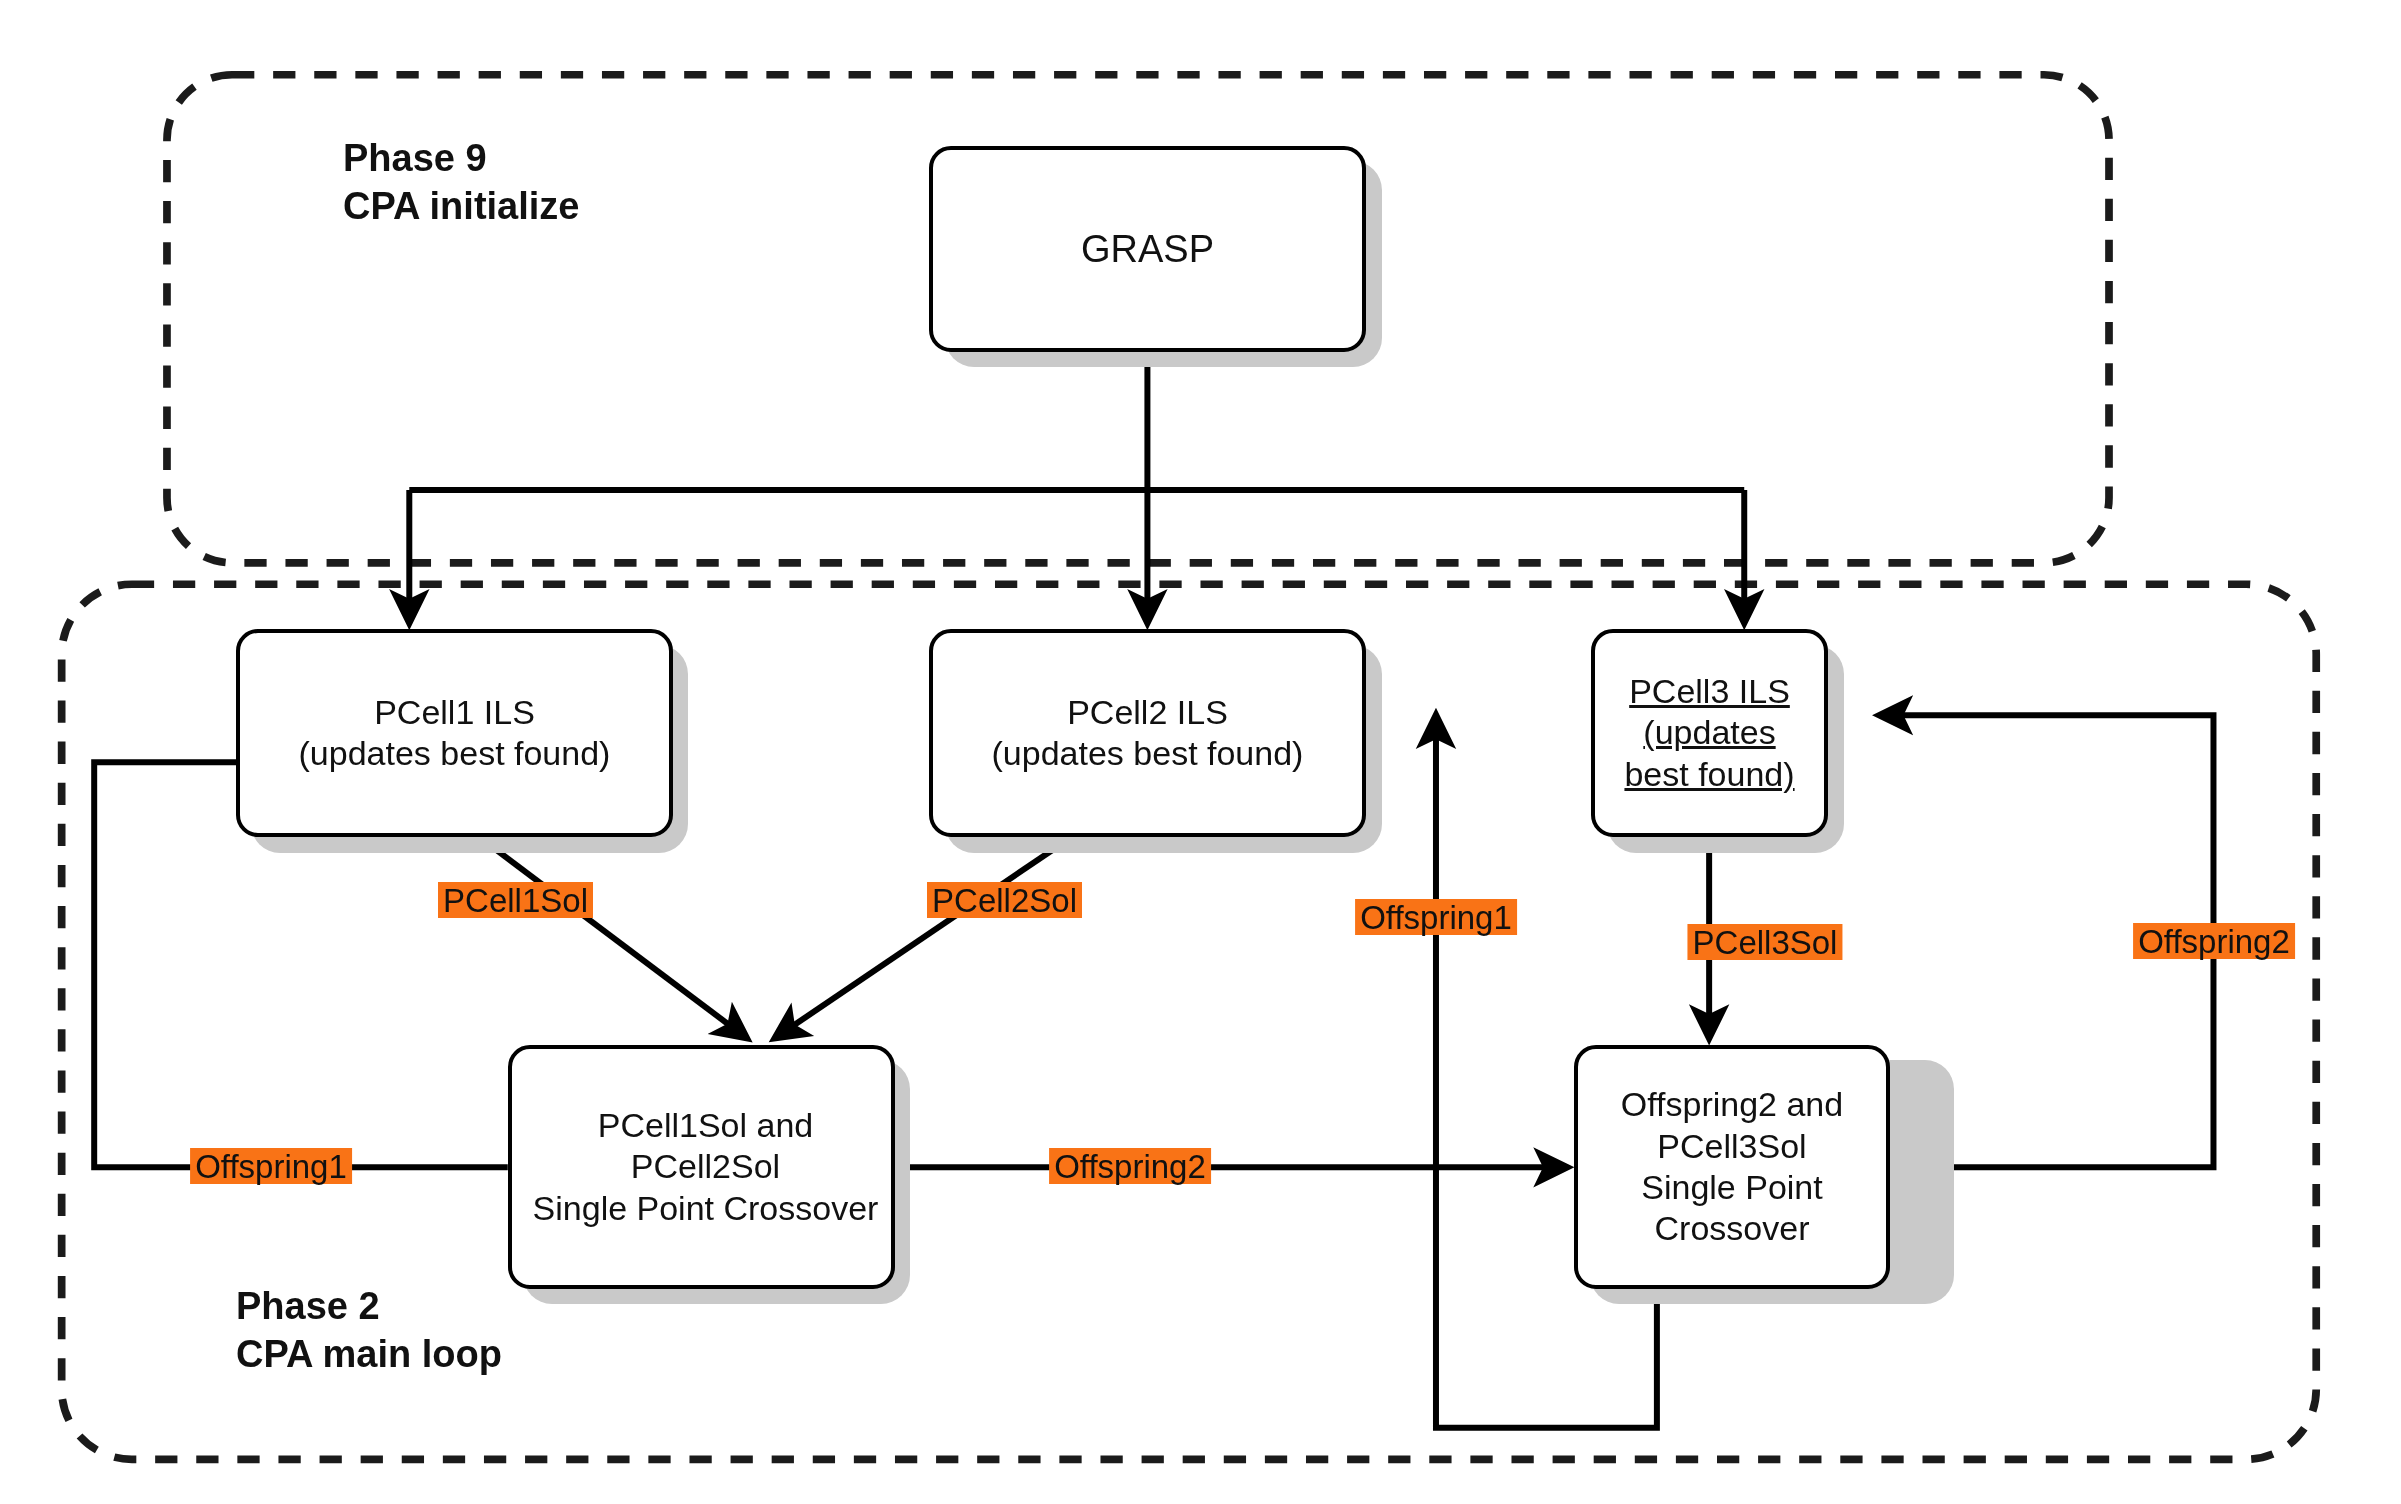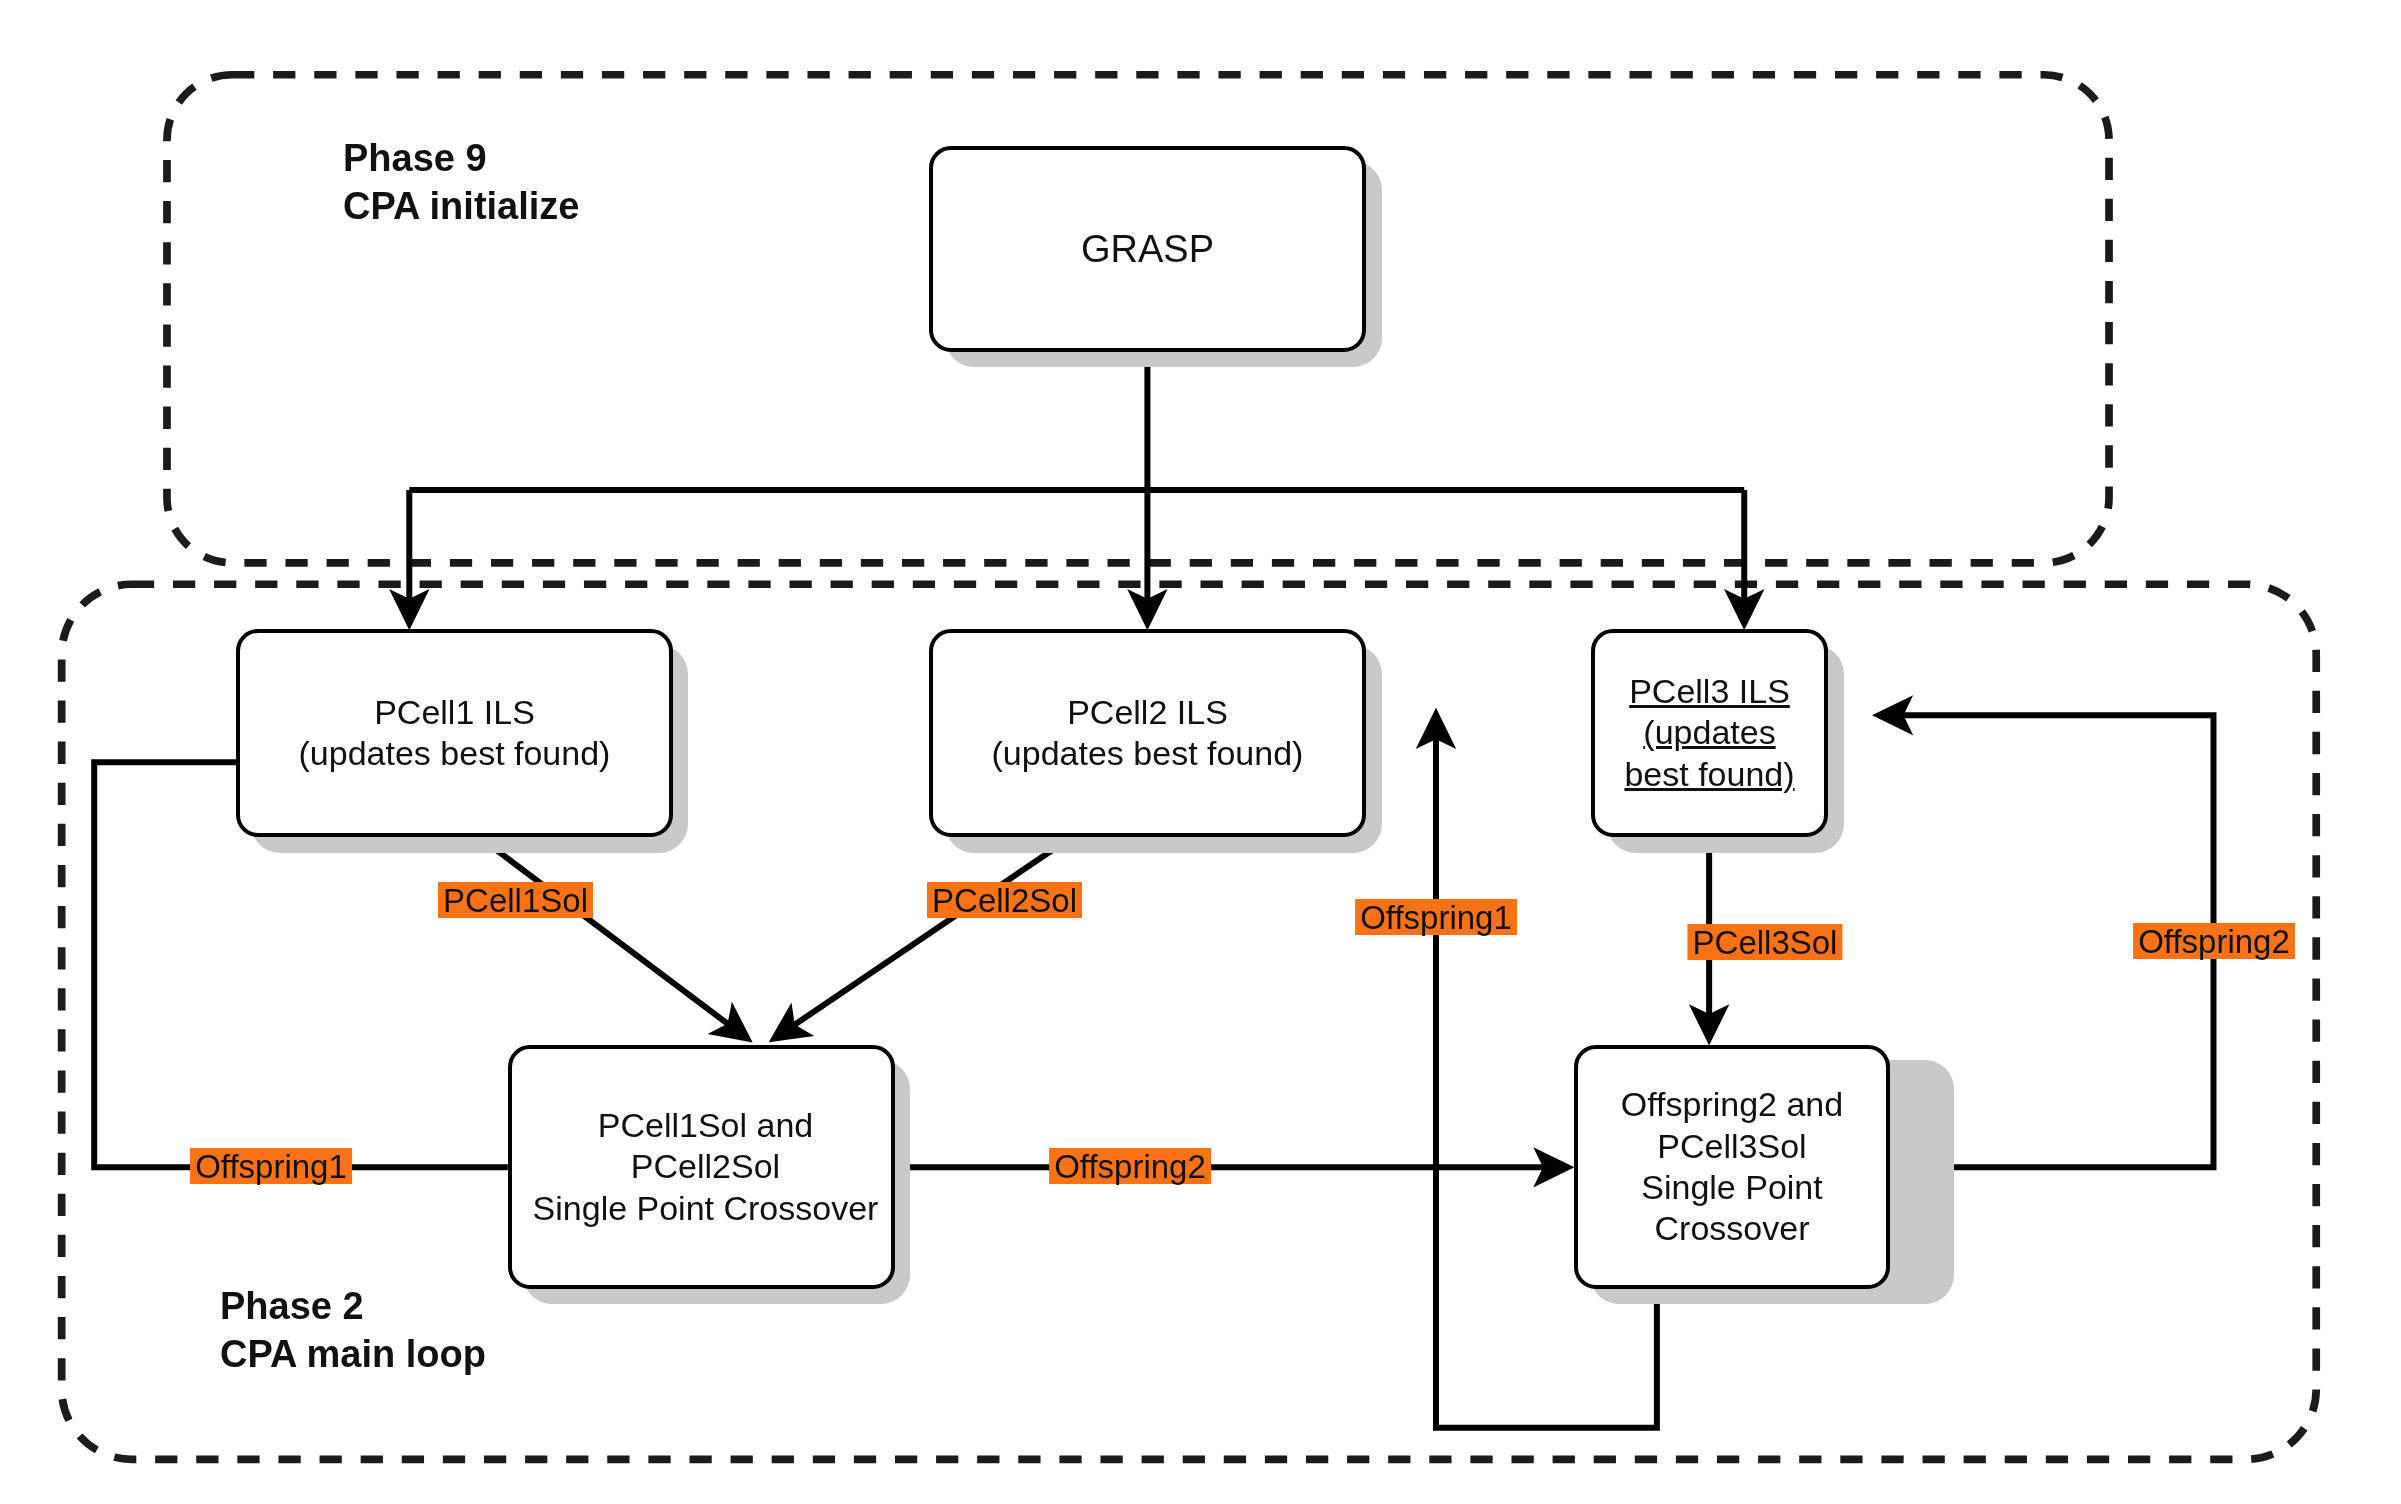--- a/index.html
+++ b/index.html
@@ -106,17 +106,17 @@
 
   <div class="edge-label f38" style="left:271px;top:1148px;transform:translateX(-50%);">Offspring1</div>
 
   <div class="edge-label f38" style="left:1130px;top:1148px;transform:translateX(-50%);">Offspring2</div>
 
   <div class="edge-label f38" style="left:2214px;top:923px;transform:translateX(-50%);">Offspring2</div>
 
   <div class="phase-label f44" style="left:343px;top:135px;">Phase 9
 CPA initialize</div>
 
-  <div class="phase-label f44" style="left:220px;top:1283px;">Phase 2
+  <div class="phase-label f44" style="left:236px;top:1283px;">Phase 2
 CPA main loop</div>
 
 </div>
 
 
 </body></html>

